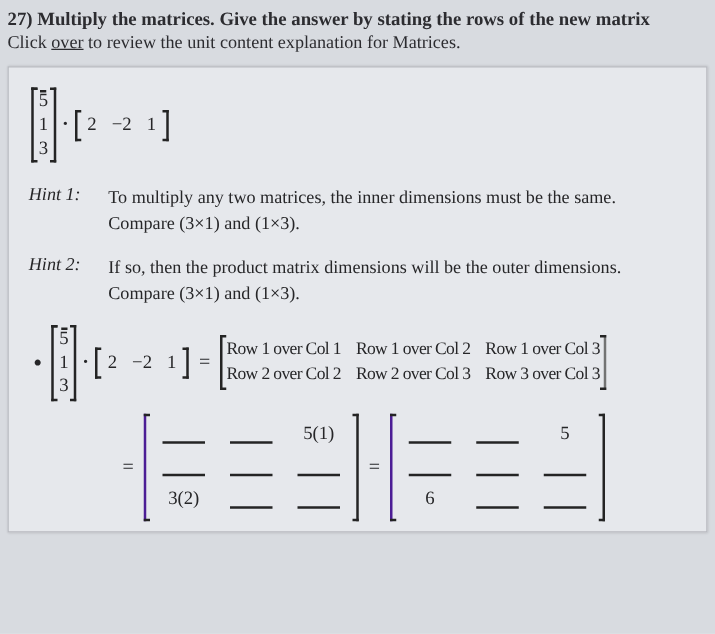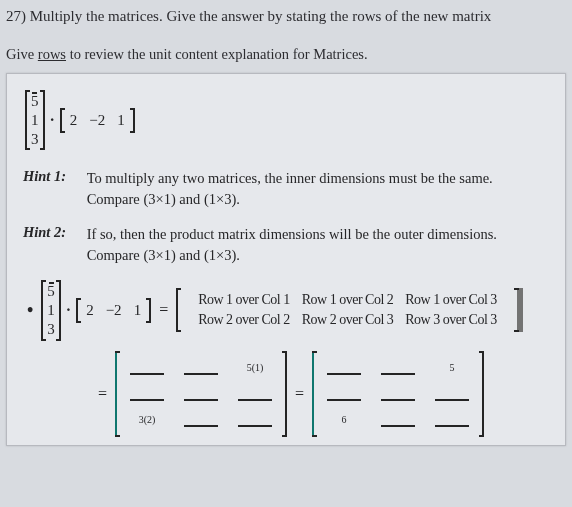--- a/index.html
+++ b/index.html
@@ -5,21 +5,21 @@
   * { margin: 0; padding: 0; box-sizing: border-box; }
   body {
     width: 572px;
     height: 507px;
     background: #d8dbe0;
     font-family: Georgia, 'Times New Roman', serif;
     color: #262628;
     padding: 8px 6px;
     overflow: hidden;
   }
-  .prompt { font-size: 15px; font-weight: 400; margin-bottom: 21px; color:#2c2c30; }
+  .prompt { font-size: 15px; font-weight: 700; margin-bottom: 1px; color:#2c2c30; }
   .subprompt { font-size: 14.5px; margin-bottom: 10px; color:#2c2c30; }
   .here { text-decoration: underline; }
   .panel {
     background: #e6e8ec;
     border: 1px solid #b7b9bf;
     padding: 12px 10px 8px 12px;
     box-shadow: 0 0 2px rgba(0,0,0,0.15);
   }
   .eq-row { display:flex; align-items:center; margin: 4px 0 18px 6px; }
   .colvec {
@@ -40,59 +40,59 @@
   .rowvec {
     display:flex; align-items:center; gap:12px; font-size:15px;
     border-left:2px solid #242424; border-right:2px solid #242424;
     padding: 4px 8px; position:relative;
   }
   .rowvec .tl{position:absolute;top:0;left:-2px;width:5px;height:2px;background:#242424;}
   .rowvec .tr{position:absolute;top:0;right:-2px;width:5px;height:2px;background:#242424;}
   .rowvec .bl{position:absolute;bottom:0;left:-2px;width:5px;height:2px;background:#242424;}
   .rowvec .br{position:absolute;bottom:0;right:-2px;width:5px;height:2px;background:#242424;}
   .hint { margin: 8px 0 14px 4px; font-size:14.5px; }
-  .hint .lab { font-style: italic; font-weight:700; display:inline-block; width:60px; vertical-align:top;}
+  .hint .lab { font-style: italic; font-weight:400; display:inline-block; width:60px; vertical-align:top;}
   .hint .body { display:inline-block; width:460px; line-height:1.45; }
   .bullet { margin-left: 2px; font-size:18px; font-weight:bold; }
   .result-grid {
     display:grid; grid-template-columns: repeat(3, auto);
     column-gap: 12px; row-gap: 4px; font-size:14px;
-    border-left:2px solid #242424; border-right:6px solid #737373;
-    padding:4px 20px; position:relative;
+    border-left:2px solid #242424; border-right:2px solid #737373;
+    padding:4px 3px; position:relative;
   }
   .result-grid .tl{position:absolute;top:0;left:-2px;width:5px;height:2px;background:#242424;}
   .result-grid .tr{position:absolute;top:0;right:-2px;width:5px;height:2px;background:#242424;}
   .result-grid .bl{position:absolute;bottom:0;left:-2px;width:5px;height:2px;background:#242424;}
   .result-grid .br{position:absolute;bottom:0;right:-2px;width:5px;height:2px;background:#242424;}
   .eq-sign { margin: 0 8px; font-size:16px; }
   .step-wrap { display:flex; align-items:center; justify-content:center; margin-top:10px; }
   .step-grid {
     display:grid; grid-template-columns: repeat(3, 44px);
     grid-template-rows: repeat(3, 22px);
     column-gap:10px; row-gap:4px;
-    border-left:2px solid #0f766e; border-right:2px solid #242424;
-    padding:6px 8px; position:relative; font-size:10px;
+    border-left:2px solid #4c1d95; border-right:2px solid #242424;
+    padding:6px 8px; position:relative; font-size:15px;
     align-items:center; justify-items:center;
   }
   .step-grid .tl{position:absolute;top:0;left:-2px;width:5px;height:2px;background:#242424;}
   .step-grid .tr{position:absolute;top:0;right:-2px;width:5px;height:2px;background:#242424;}
   .step-grid .bl{position:absolute;bottom:0;left:-2px;width:5px;height:2px;background:#242424;}
   .step-grid .br{position:absolute;bottom:0;right:-2px;width:5px;height:2px;background:#242424;}
   .blank { width:34px; border-bottom:2px solid #242424; height:14px; }
   .tight { letter-spacing:-0.5px; }
 </style>
 </head>
 <body>
 
 <div class="prompt">
   <span>27)</span>
   <span>Multiply the matrices.  Give the answer by stating the rows of the new matrix</span>
 </div>
 <div class="subprompt">
-  <span>Give </span><span class="here">rows</span><span> to review the unit content explanation for Matrices.</span>
+  <span>Click </span><span class="here">over</span><span> to review the unit content explanation for Matrices.</span>
 </div>
 
 <div class="panel">
 
   <div class="eq-row">
     <div class="colvec">
       <span class="tl"></span>
         <span class="tr"></span>
         <span class="bl"></span>
         <span class="br"></span>

